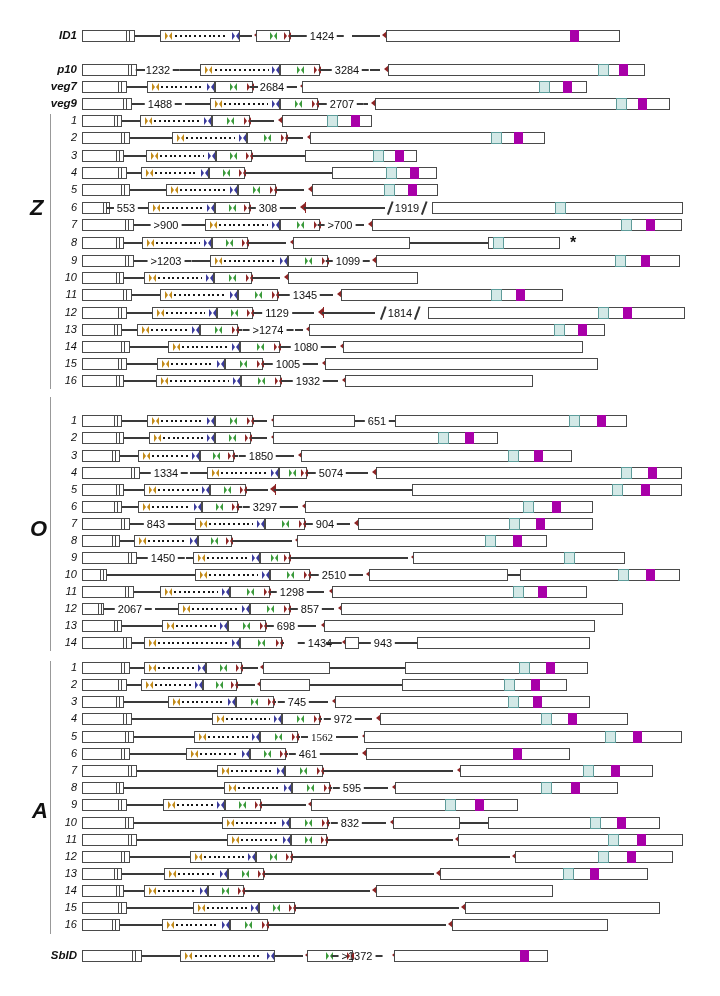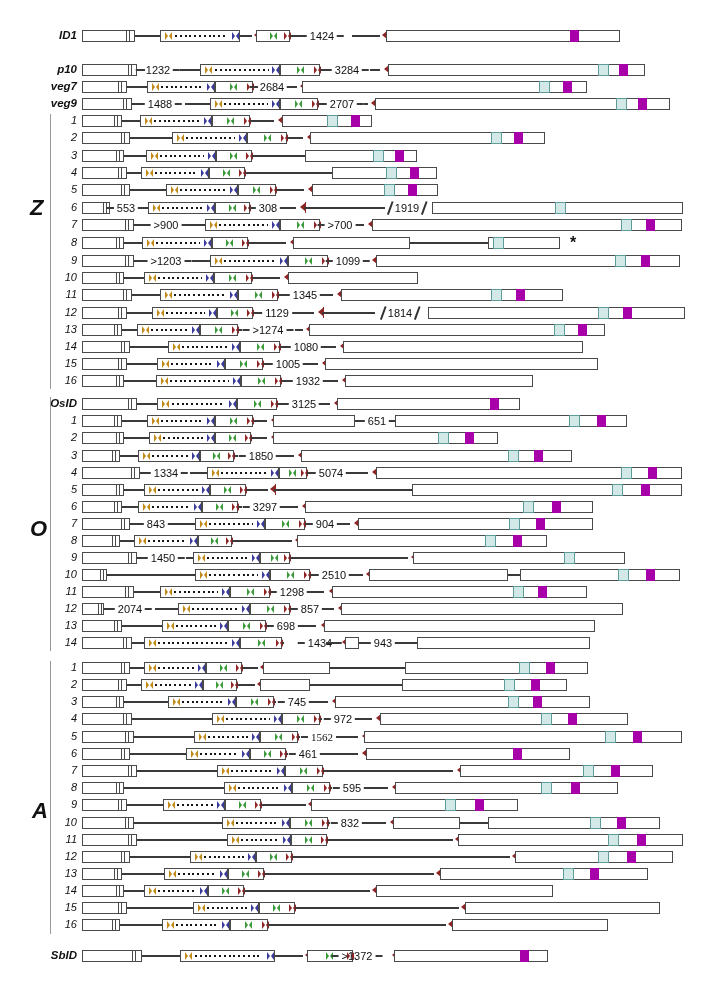--- a/index.html
+++ b/index.html
@@ -544,45 +544,20 @@
         <div class="m" style="left: 33px; --c: #8e2424;"></div>
       </div>
       <div class="ln" style="left: 281px; width: 6px;"></div>
       <div class="nm" style="left: 308px;">
         <span>1932</span>
       </div>
       <div class="ln" style="left: 328px; width: 10px;"></div>
       <div class="a" style="left: 340px;"></div>
       <div class="bx" style="left: 345px; width: 188px;"></div>
     </div>
-    <div class="rw" style="top: 398px;">
-      <div class="rl bold">OsID</div>
-      <div class="bx" style="left: 82px; width: 55px;">
-        <div class="tk" style="left: 45px;"></div>
-      </div>
-      <div class="ln" style="left: 137px; width: 20px;"></div>
-      <div class="bx" style="left: 157px; width: 80px;">
-        <div class="m" style="left: 4px; --c: #c28a18;"></div>
-        <div class="d" style="left: 14px; width: 52px;"></div>
-        <div class="m" style="left: 71px; --c: #3a3a9c;"></div>
-      </div>
-      <div class="bx" style="left: 237px; width: 40px;">
-        <div class="m" style="left: 16px; --c: #3a9a3a;"></div>
-        <div class="m" style="left: 33px; --c: #8e2424;"></div>
-      </div>
-      <div class="ln" style="left: 277px; width: 5px;"></div>
-      <div class="nm" style="left: 304px;">
-        <span>3125</span>
-      </div>
-      <div class="ln" style="left: 325px; width: 5px;"></div>
-      <div class="a" style="left: 332px;"></div>
-      <div class="bx" style="left: 337px; width: 183px;">
-        <div class="f p" style="left: 152px;"></div>
-      </div>
-    </div>
     <div class="rw" style="top: 415px;">
       <div class="rl">1</div>
       <div class="bx" style="left: 82px; width: 40px;">
         <div class="tk" style="left: 31px;"></div>
       </div>
       <div class="ln" style="left: 122px; width: 25px;"></div>
       <div class="bx" style="left: 147px; width: 68px;">
         <div class="m" style="left: 4px; --c: #c28a18;"></div>
         <div class="d" style="left: 13px; width: 42px;"></div>
         <div class="m" style="left: 59px; --c: #3a3a9c;"></div>
@@ -861,21 +836,21 @@
         <div class="f p" style="left: 205px;"></div>
       </div>
     </div>
     <div class="rw" style="top: 603px;">
       <div class="rl">12</div>
       <div class="bx" style="left: 82px; width: 22px;">
         <div class="tk" style="left: 15px;"></div>
       </div>
       <div class="ln" style="left: 104px; width: 8px;"></div>
       <div class="nm" style="left: 130px;">
-        <span>2074</span>
+        <span>2067</span>
       </div>
       <div class="ln" style="left: 155px; width: 23px;"></div>
       <div class="bx" style="left: 178px; width: 72px;">
         <div class="m" style="left: 4px; --c: #c28a18;"></div>
         <div class="d" style="left: 13px; width: 46px;"></div>
         <div class="m" style="left: 63px; --c: #3a3a9c;"></div>
       </div>
       <div class="bx" style="left: 250px; width: 40px;">
         <div class="m" style="left: 16px; --c: #3a9a3a;"></div>
         <div class="m" style="left: 33px; --c: #8e2424;"></div>

